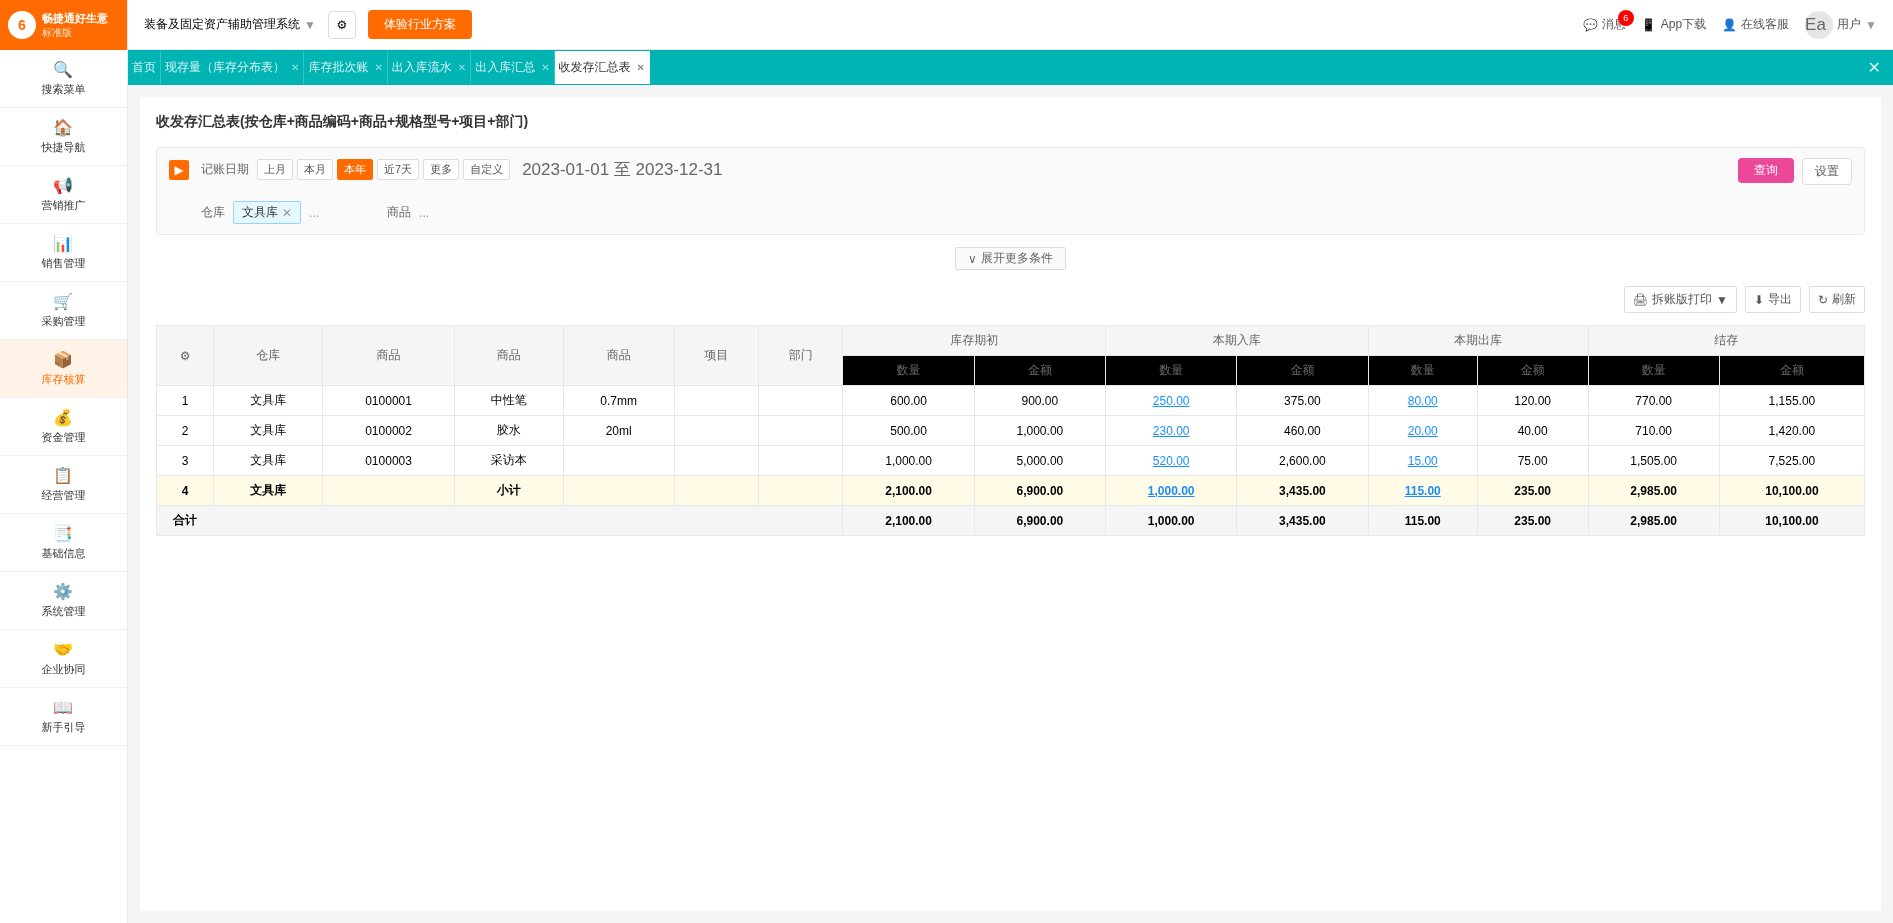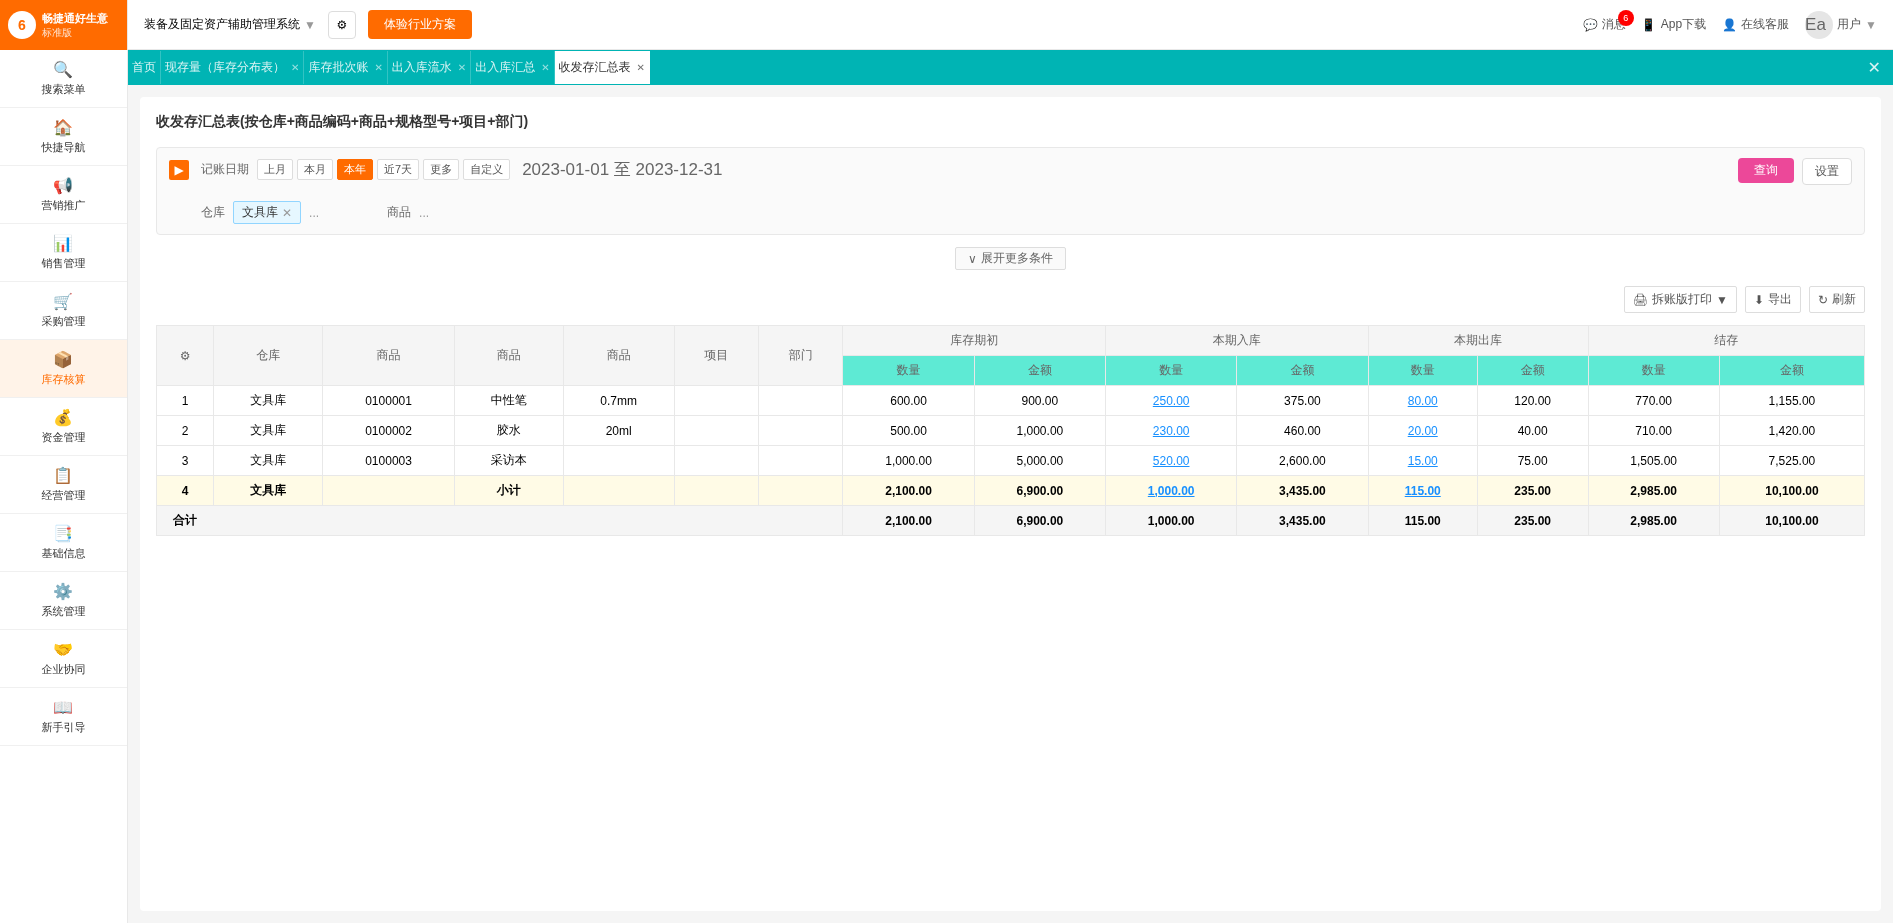--- a/index.html
+++ b/index.html
@@ -64,21 +64,21 @@
 
     
     .table-toolbar { display: flex; align-items: center; gap: 12px; margin-bottom: 8px; padding: 4px 0; }
     .table-toolbar-right { margin-left: auto; display: flex; gap: 8px; align-items: center; }
     .tbar-btn { display: flex; align-items: center; gap: 4px; color: #555; cursor: pointer; font-size: 12px; padding: 4px 8px; border: 1px solid #ddd; border-radius: 2px; background: #fff; }
 
     
     .data-table { width: 100%; border-collapse: collapse; font-size: 12px; }
     .data-table th, .data-table td { border: 1px solid #e8e8e8; padding: 6px 8px; text-align: center; white-space: nowrap; }
     .data-table thead tr:first-child th { background: #f5f5f5; color: #666; font-weight: normal; }
-    .data-table thead tr:last-child th { background: #5eead4; color: #666; font-weight: normal; }
+    .data-table thead tr:last-child th { background: #000000; color: #666; font-weight: normal; }
     .data-table tbody tr.subtotal { background: #fffbe6; font-weight: bold; }
     .data-table .underline { text-decoration: underline; color: #1890ff; cursor: pointer; }
     .tfoot-row td { background: #f5f5f5; font-weight: bold; }
 
     
     .user-avatar { width: 28px; height: 28px; background: #e5e5e5; border-radius: 50%; display: flex; align-items: center; justify-content: flex-start; color: #666; font-size: 17px; }
   </style>
 </head>
 <body>
 

